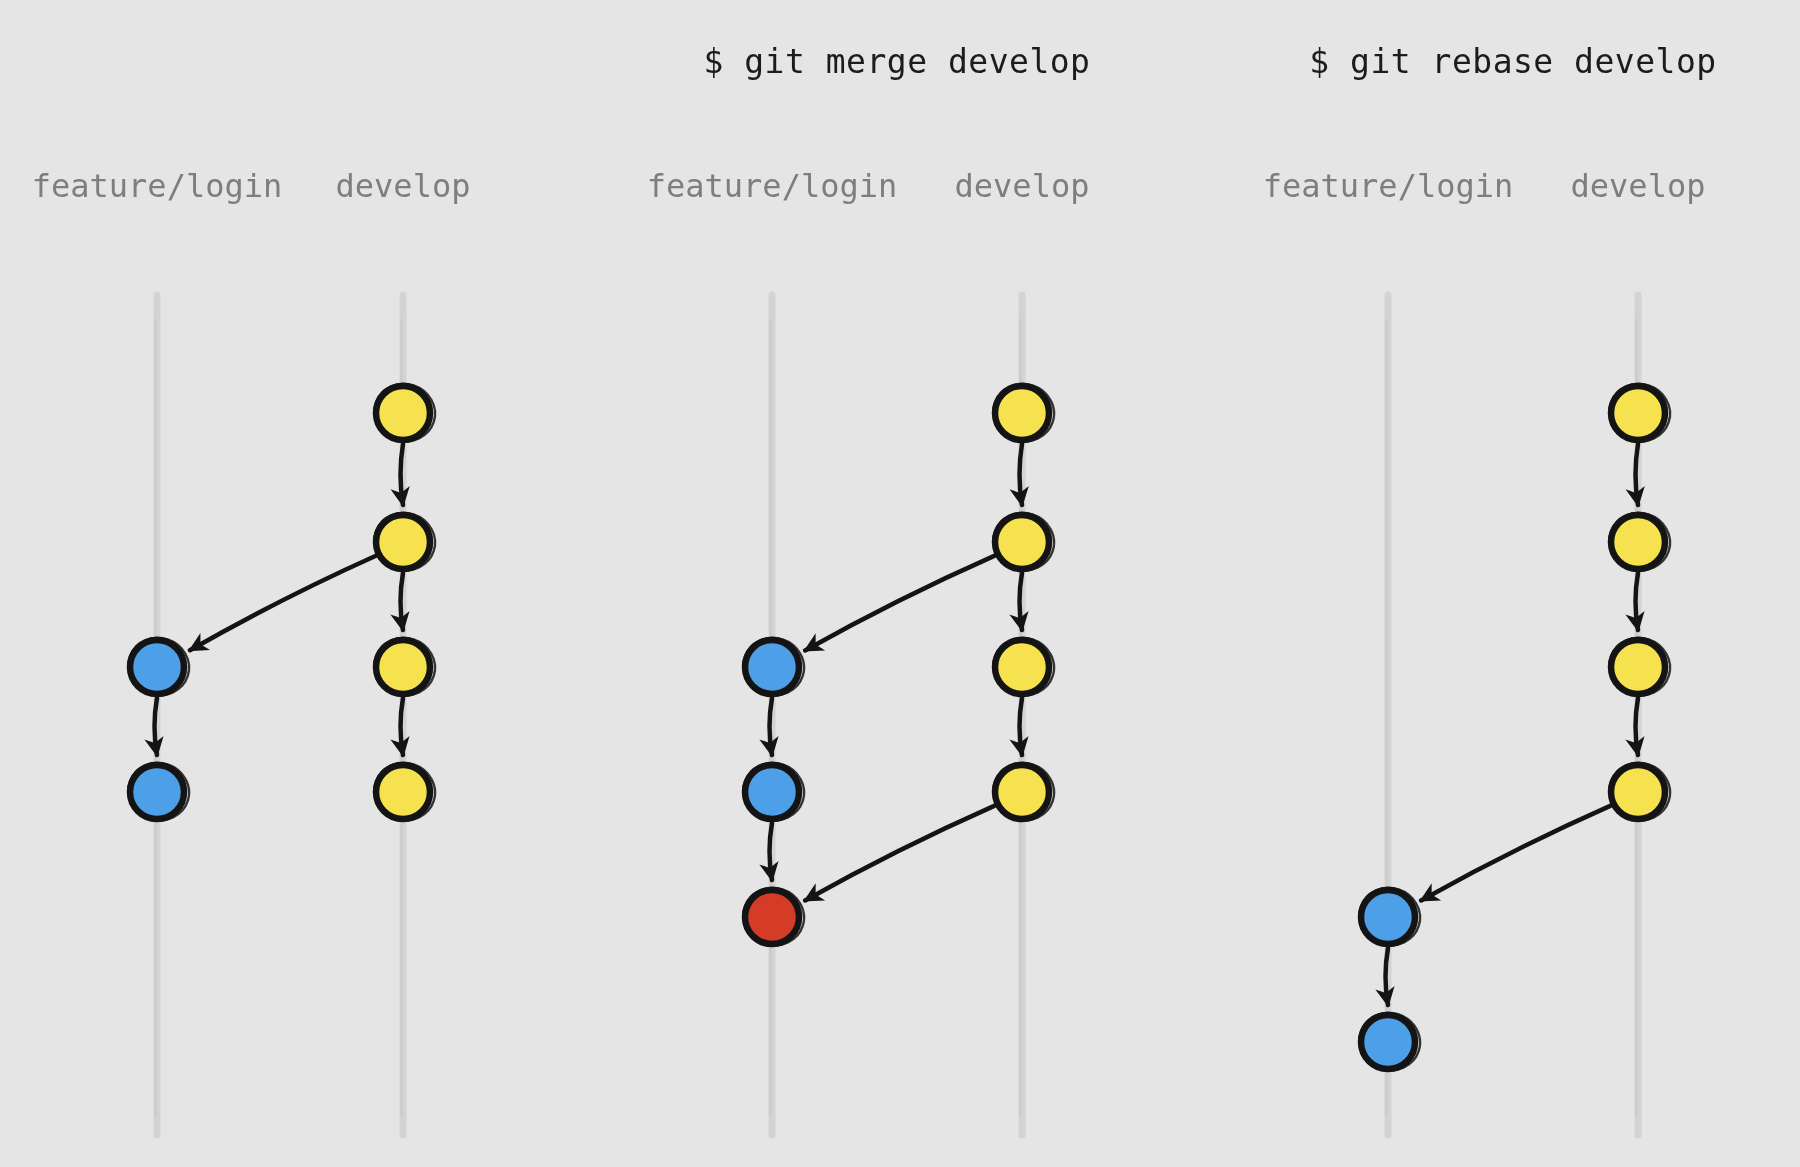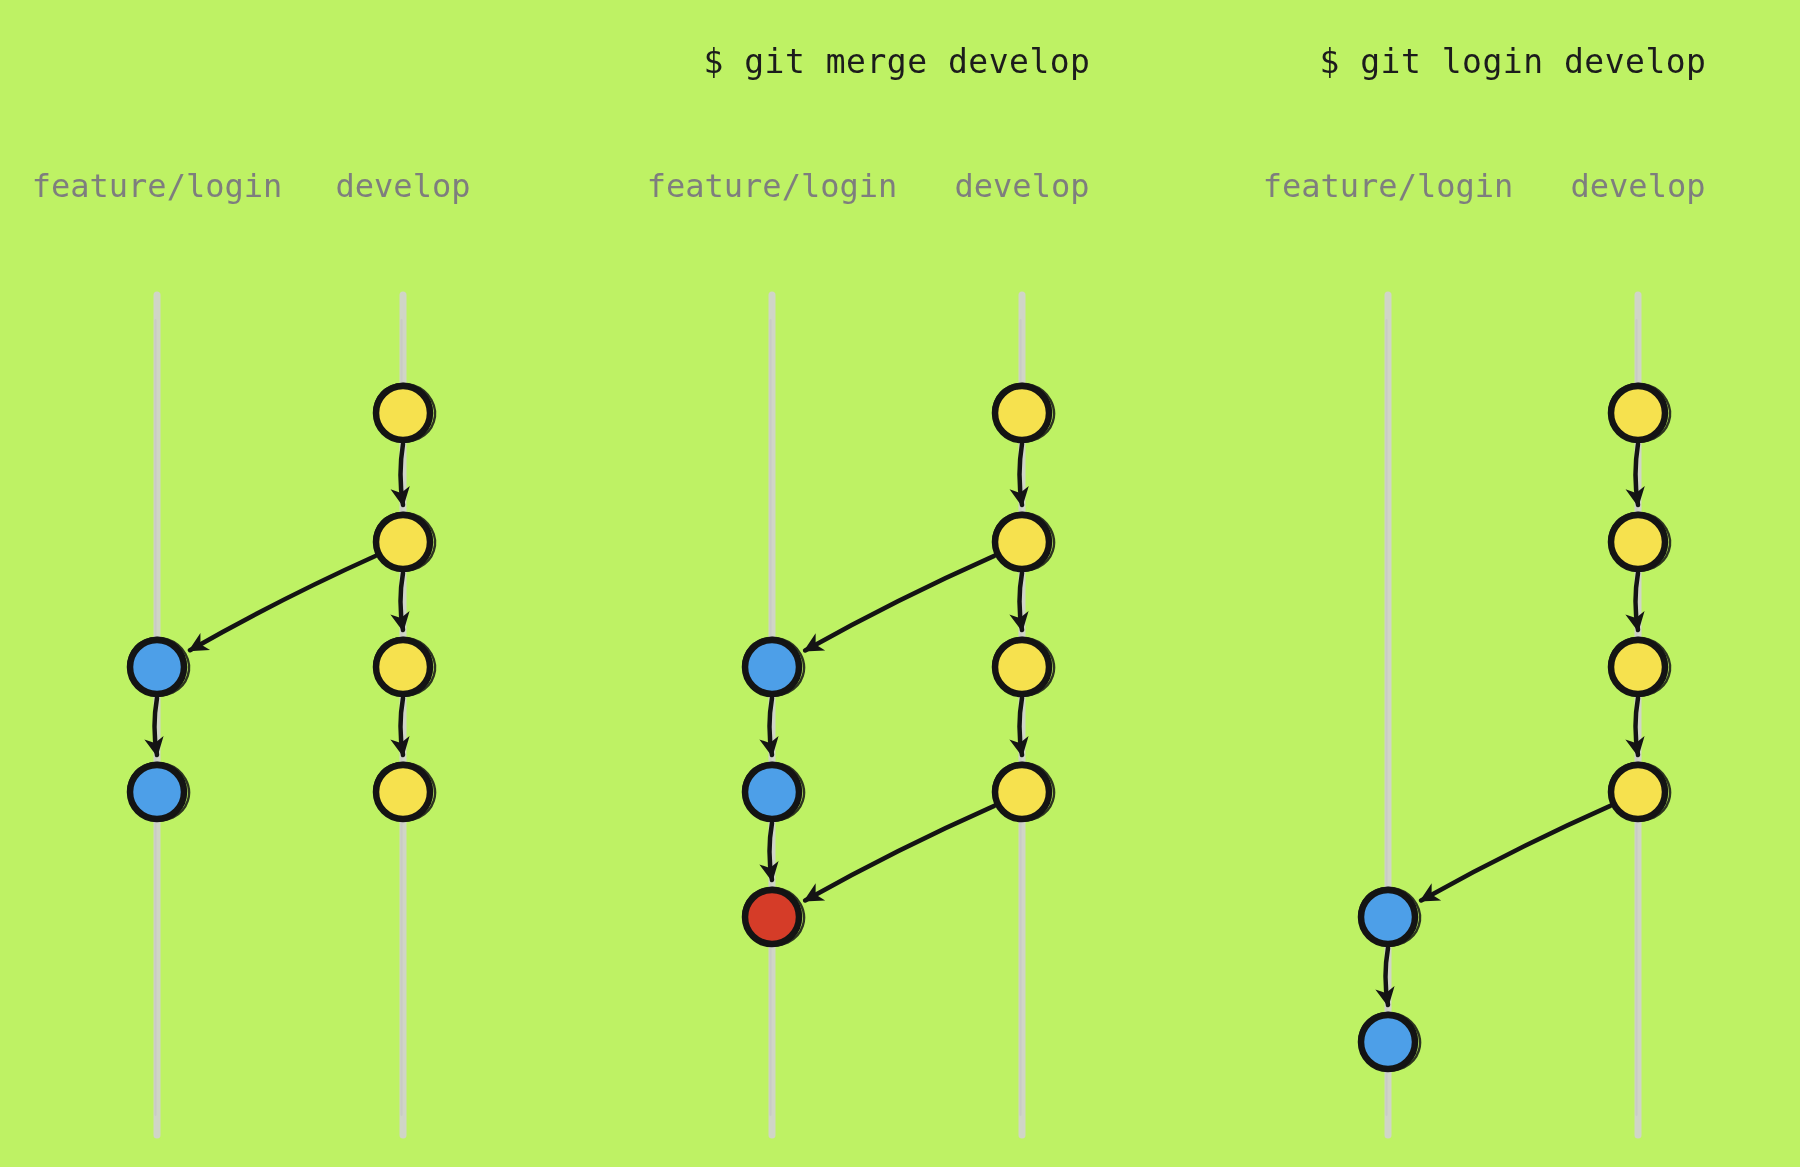--- a/index.html
+++ b/index.html
@@ -1,19 +1,19 @@
 <!DOCTYPE html>
 <html><head>
 <meta charset="utf-8">
 <style>
   html,body{margin:0;padding:0;background:#ffffff;}
   .canvas{
     position:relative;
     width:1800px;height:1167px;
-    background:#bef264;
+    background:#e5e5e5;
     overflow:hidden;
     font-family:"DejaVu Sans Mono","Liberation Mono",monospace;
   }
   .canvas svg{position:absolute;left:0;top:0;}
   .panel-title{
     position:absolute;
     top:42px;
     transform:translateX(-50%);
     font-size:33px;
     letter-spacing:0.5px;
@@ -105,21 +105,21 @@
         <circle cx="1638" cy="792" r="27" fill="#f6e14e" stroke="#141414" stroke-width="6.5"></circle>
         <ellipse cx="1639.5" cy="791" rx="30.5" ry="28.5" fill="none" stroke="#141414" stroke-width="2.4" opacity="0.85" transform="rotate(18 1638 792)"></ellipse>
         <circle cx="1388" cy="917" r="27" fill="#4d9fe8" stroke="#141414" stroke-width="6.5"></circle>
         <ellipse cx="1389.5" cy="916" rx="30.5" ry="28.5" fill="none" stroke="#141414" stroke-width="2.4" opacity="0.85" transform="rotate(18 1388 917)"></ellipse>
         <circle cx="1388" cy="1042" r="27" fill="#4d9fe8" stroke="#141414" stroke-width="6.5"></circle>
         <ellipse cx="1389.5" cy="1041" rx="30.5" ry="28.5" fill="none" stroke="#141414" stroke-width="2.4" opacity="0.85" transform="rotate(18 1388 1042)"></ellipse>
       </g>
   </svg>
 
   <div class="panel-title" style="left: 897px;">$ git merge develop</div>
-  <div class="panel-title" style="left: 1513px;">$ git login develop</div>
+  <div class="panel-title" style="left: 1513px;">$ git rebase develop</div>
 
   <div class="branch-label" style="left: 157px;">feature/login</div>
   <div class="branch-label" style="left: 403px;">develop</div>
 
   <div class="branch-label" style="left: 772px;">feature/login</div>
   <div class="branch-label" style="left: 1022px;">develop</div>
 
   <div class="branch-label" style="left: 1388px;">feature/login</div>
   <div class="branch-label" style="left: 1638px;">develop</div>
 

